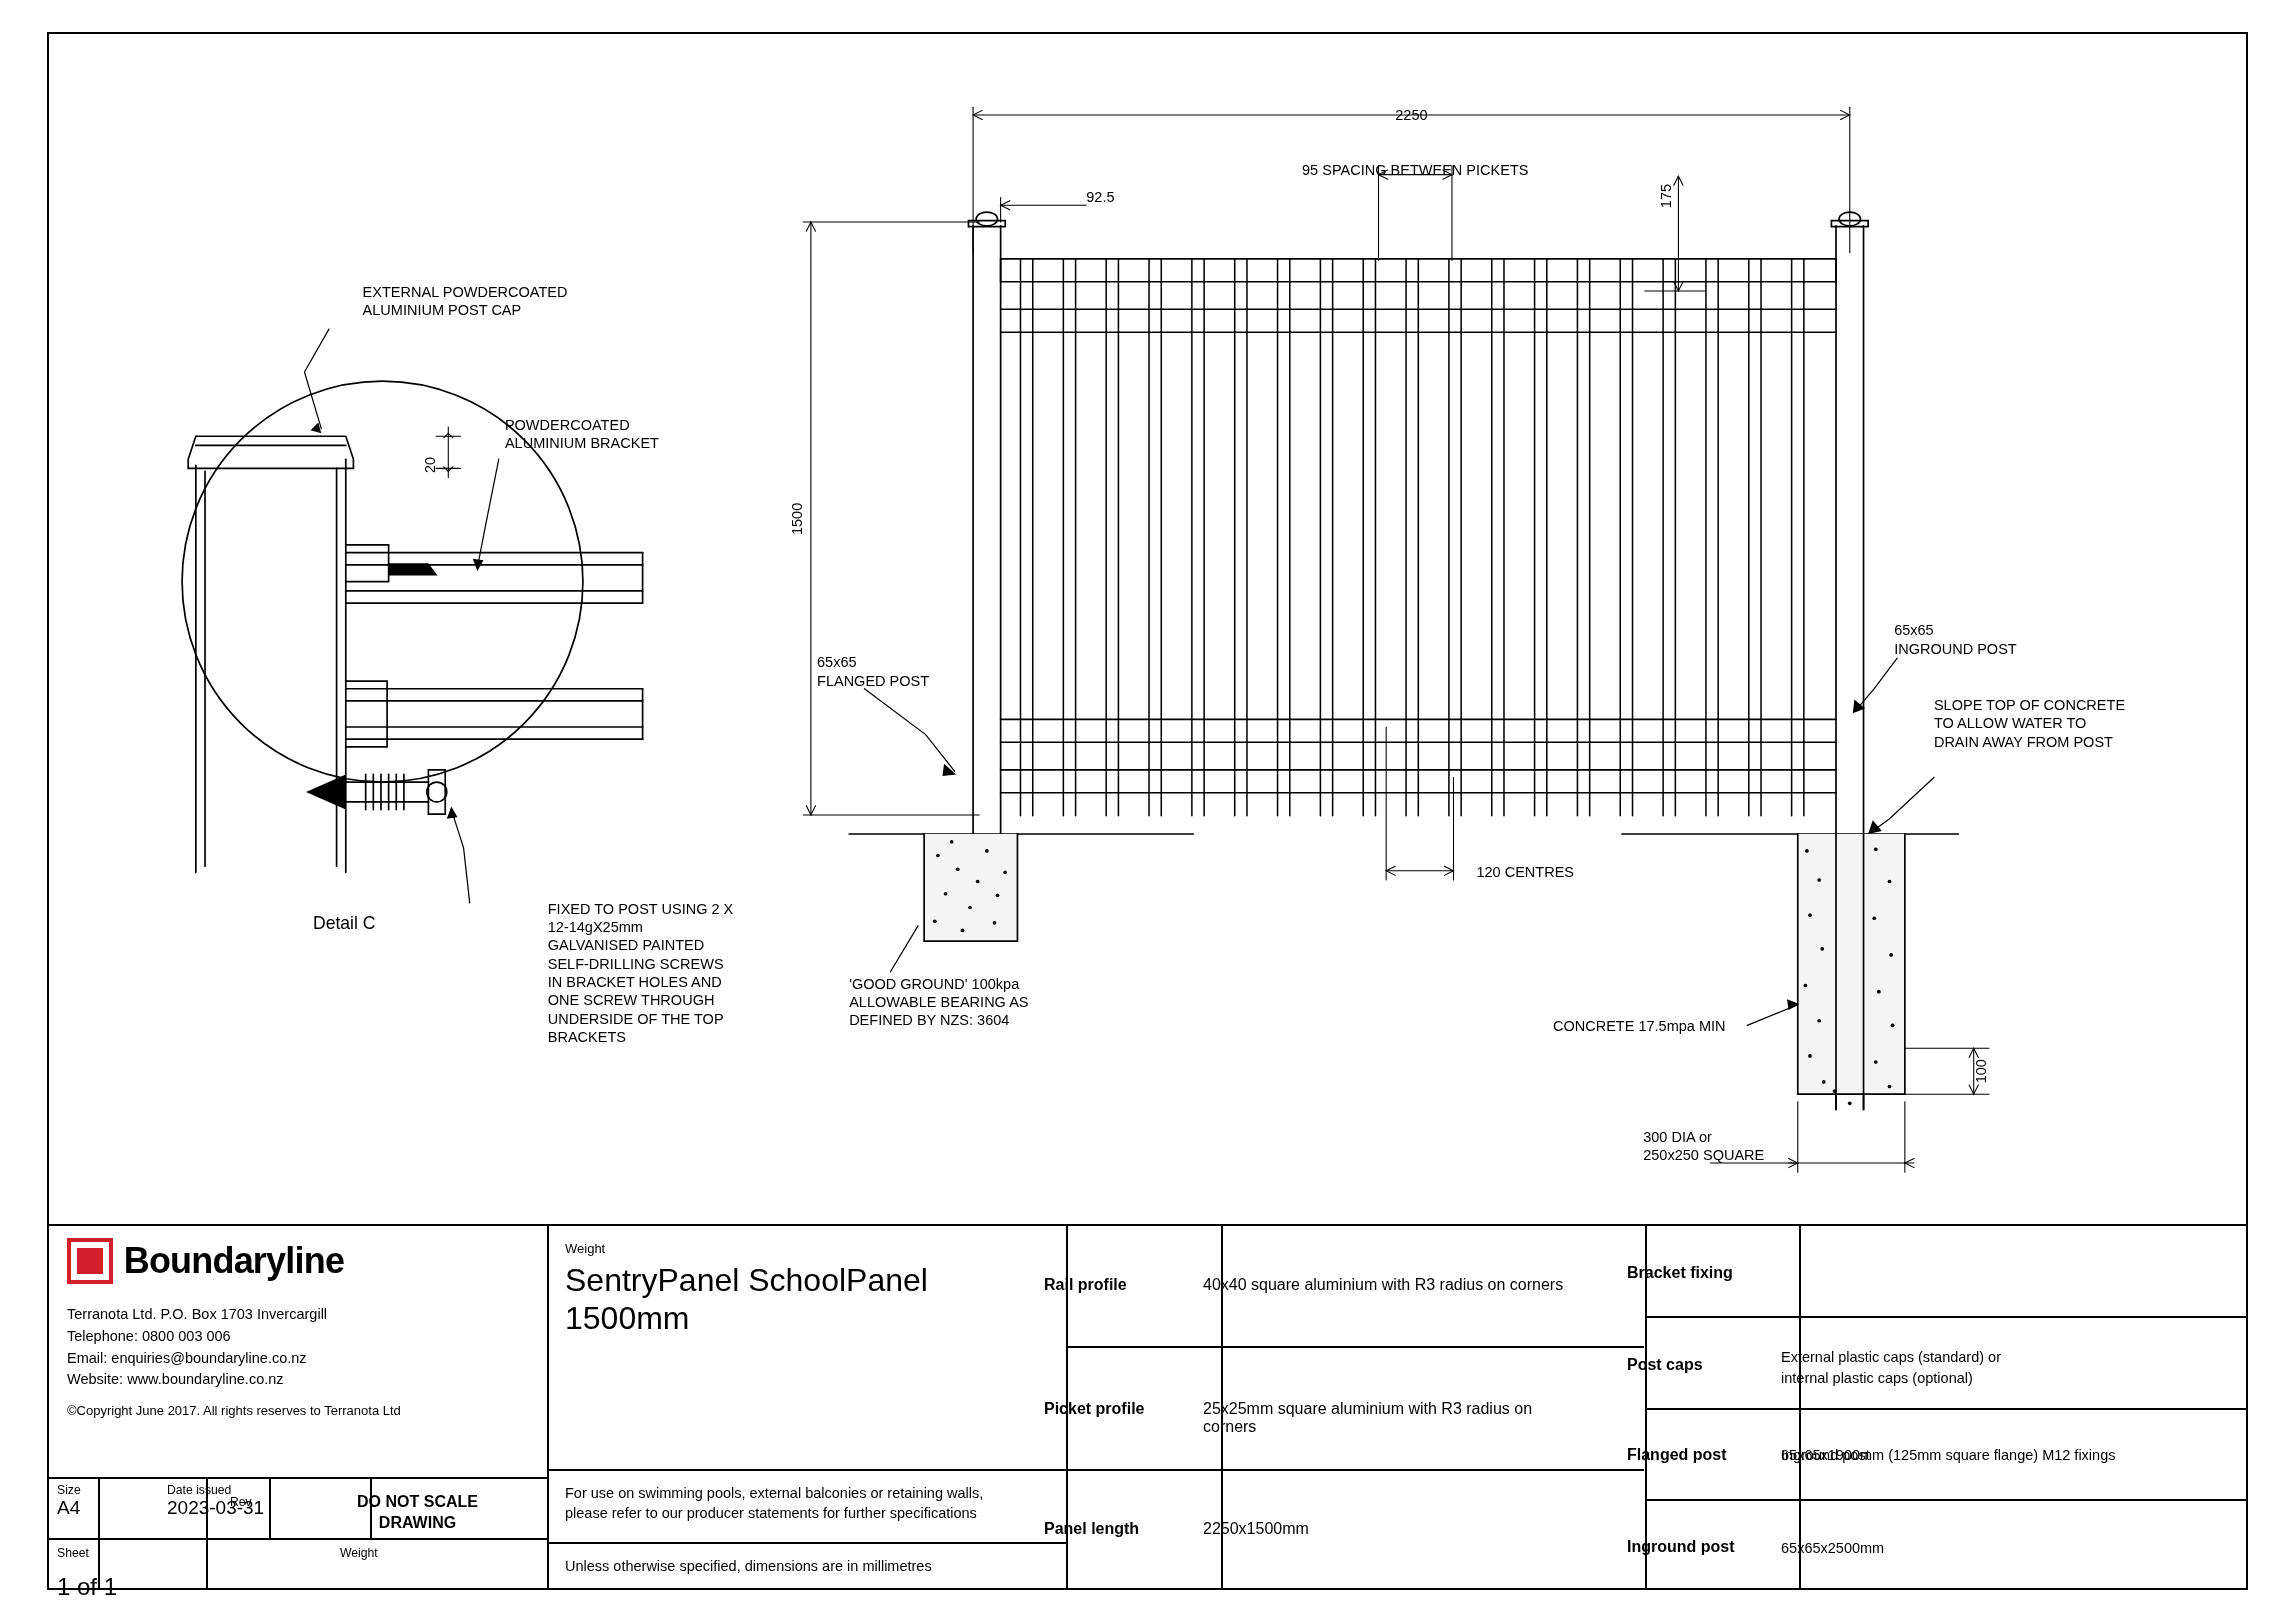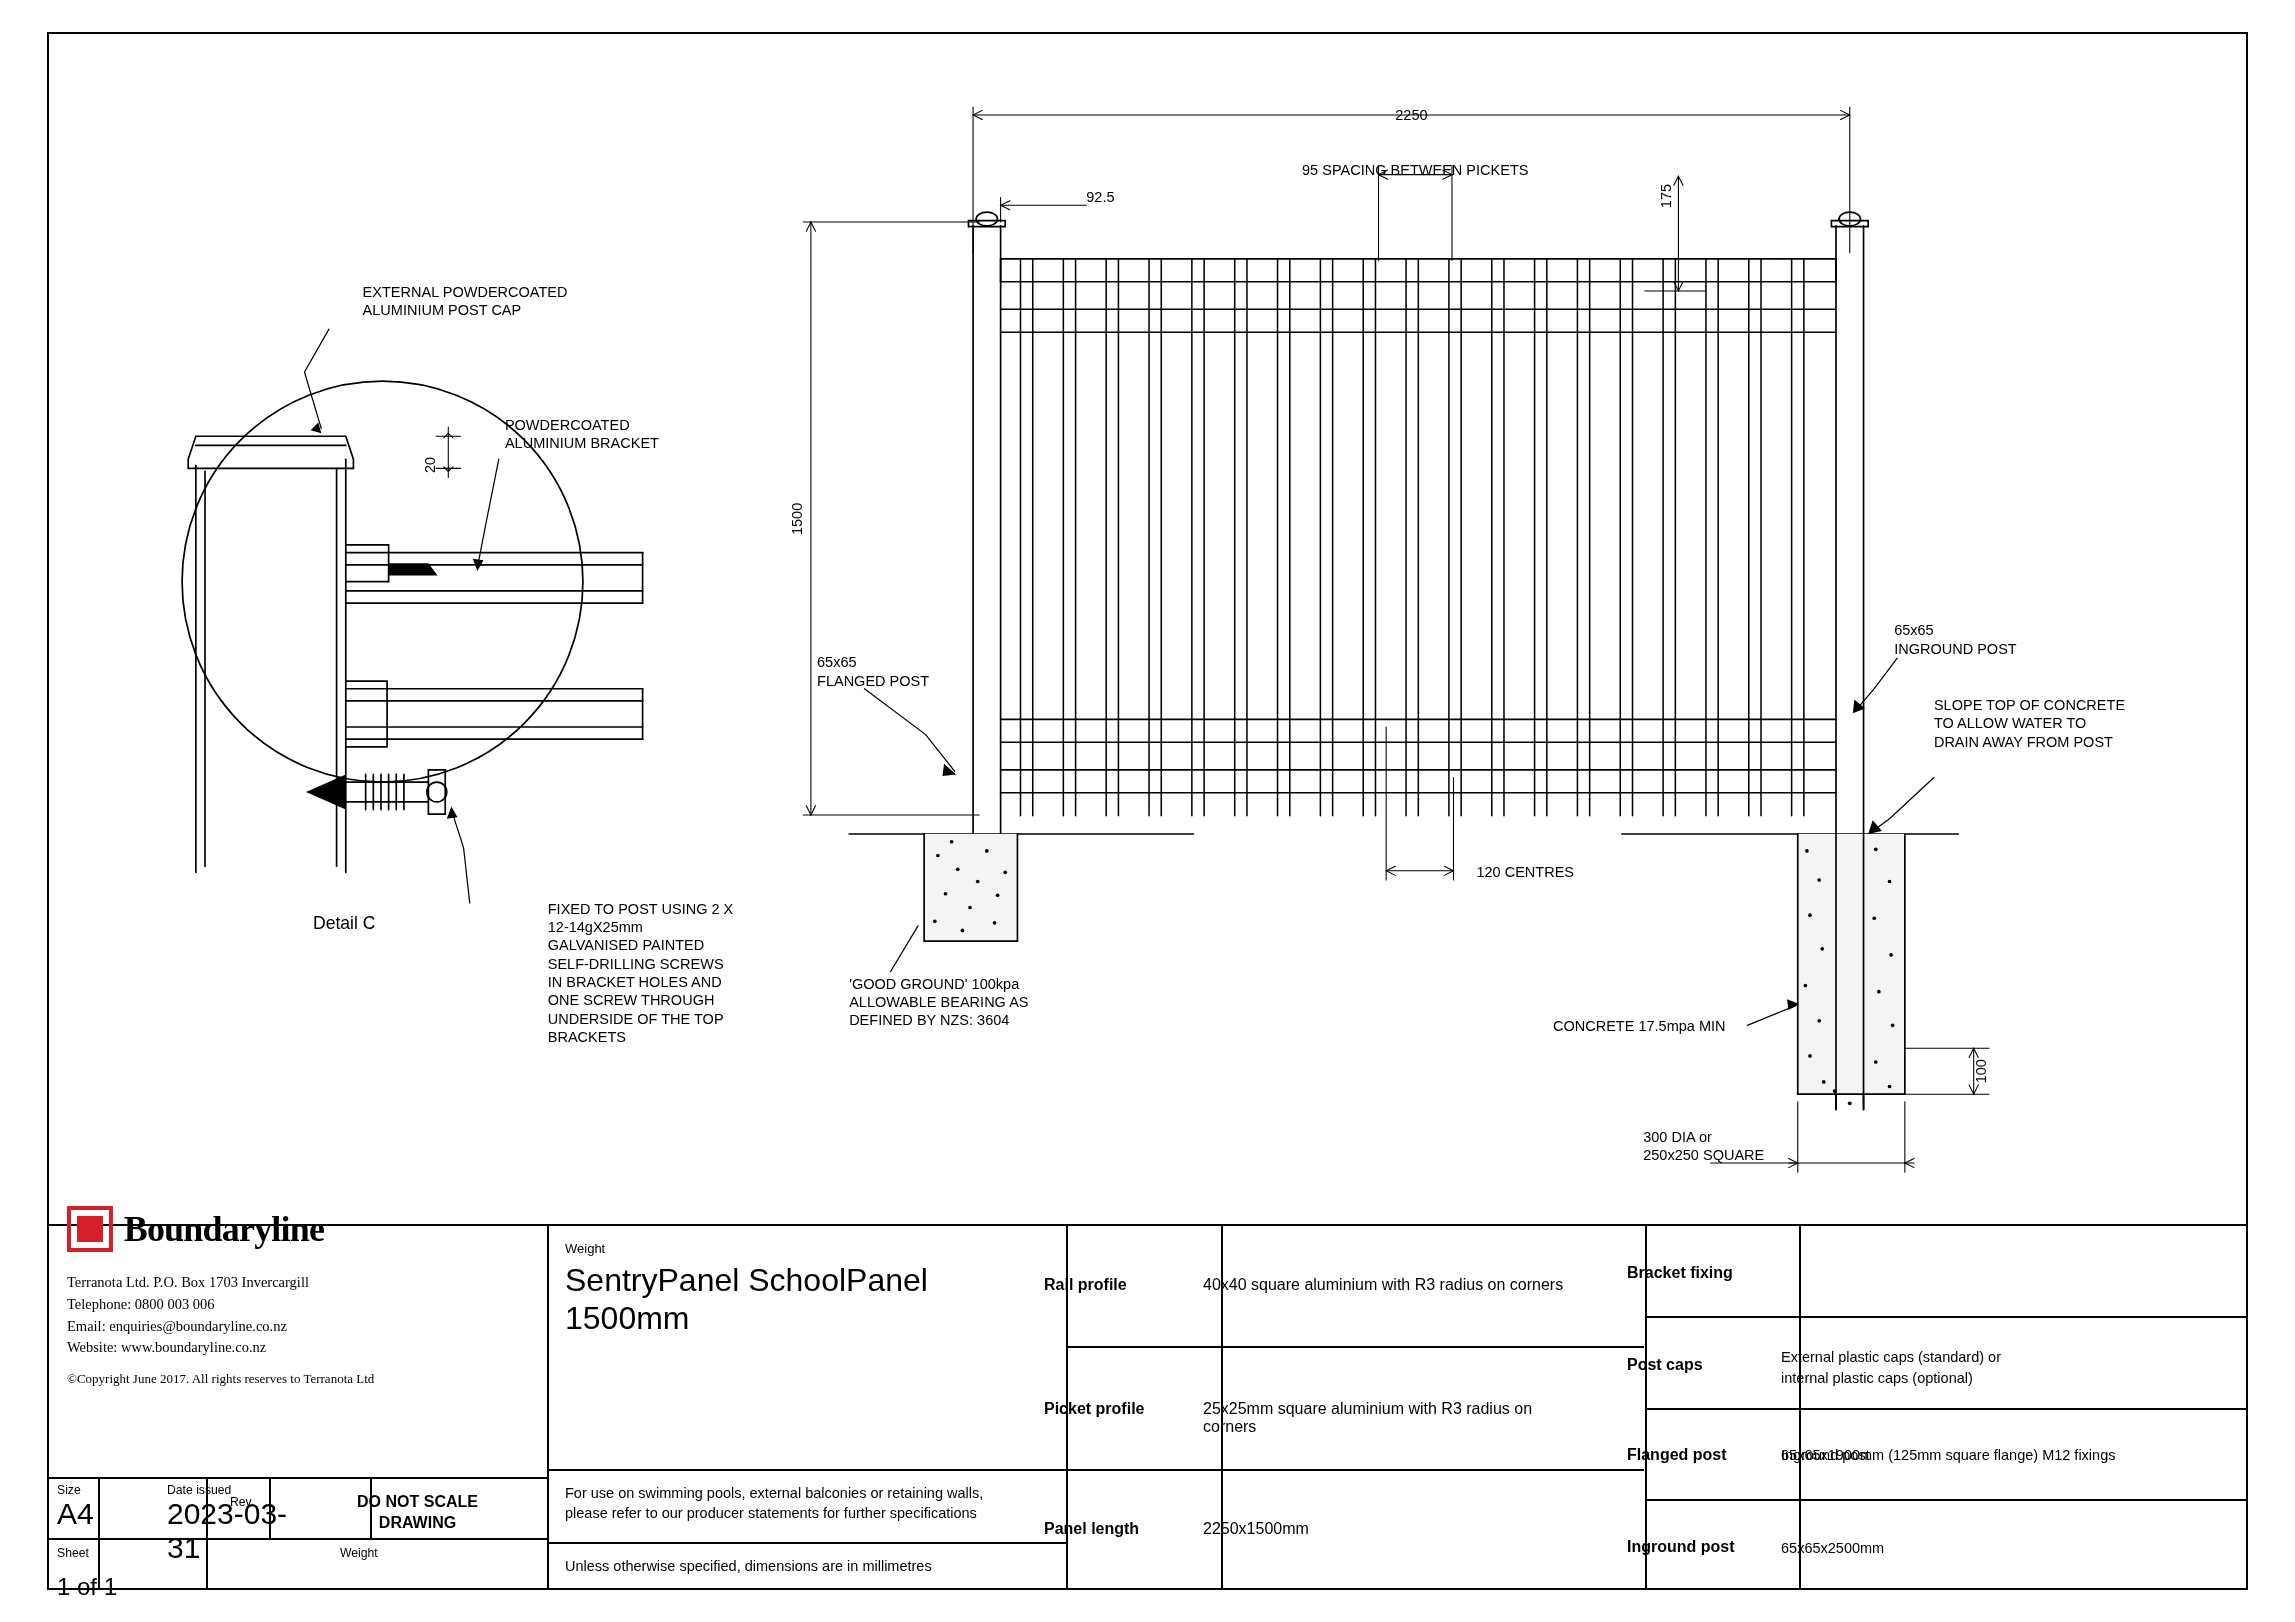--- a/index.html
+++ b/index.html
@@ -10,31 +10,31 @@
   text{font-family:"Liberation Sans",sans-serif;fill:#000;}
   .lbl{font-size:19px;}
   .dim{font-size:19px;}
   .detail{font-size:23px;}
 
   
   .tb{position:absolute;left:47px;top:1224px;width:2201px;height:366px;box-sizing:border-box;}
   .tb .vline{position:absolute;top:0;width:1.5px;height:366px;background:#000;}
   .tb .hline{position:absolute;height:1.5px;background:#000;}
 
-  .logoblk{position:absolute;left:67px;top:1206px;width:490px;font-family:Liberation Serif, serif;}
+  .logoblk{position:absolute;left:67px;top:1238px;width:490px;}
   .logorow{display:flex;align-items:center;gap:10.7px;}
   .logomark{width:46px;height:46px;position:relative;}
   .logomark .outer{position:absolute;left:0;top:0;width:46px;height:46px;border:4.6px solid #d4202a;box-sizing:border-box;}
   .logomark .inner{position:absolute;left:10px;top:10px;width:26px;height:26px;background:#d4202a;}
   .logotext{font-size:36px;font-weight:bold;letter-spacing:-0.8px;}
   .addr{margin-top:20px;font-size:14.5px;line-height:1.5;}
   .copy{margin-top:12.2px;font-size:13px;}
 
   .cellLabel{font-size:12.2px;}
-  .cellVal{font-size:30px;}
+  .cellVal{font-size:19px;}
   .cellMid{font-size:16px;}
   .cellBold{font-size:16px;font-weight:bold;}
   .cellTxt{font-size:14.5px;line-height:1.45;}
   .noscale{font-size:16px;font-weight:bold;text-align:center;line-height:1.3;}
 
   .model-label{font-size:13px;}
   .model-name{font-size:32px;line-height:1.2;margin-top:5px;}
   .note{font-size:14.5px;line-height:1.4;}
 </style>
 </head>

